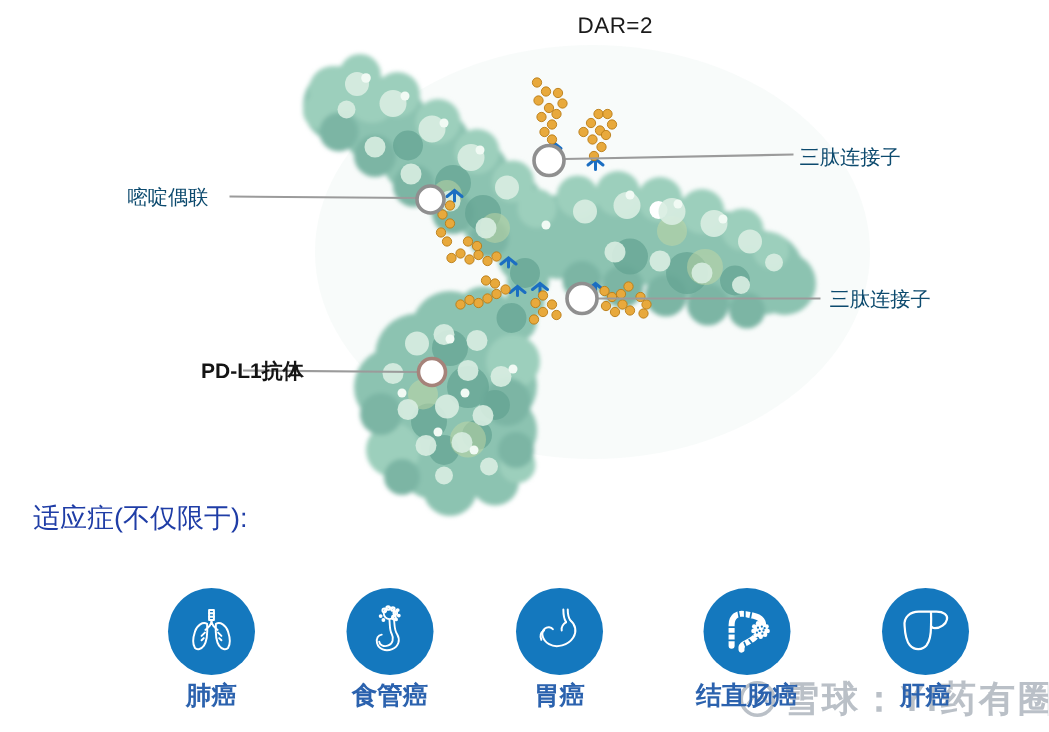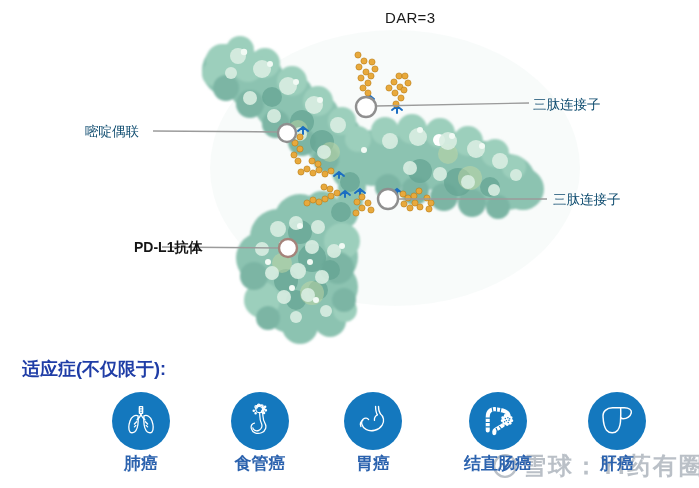--- a/index.html
+++ b/index.html
@@ -12,21 +12,21 @@
   }
   .molecule-svg{position:absolute;left:0;top:0;z-index:0;}
   .callout-label{
     position:absolute;font-size:13.5px;color:#0c4a6e;white-space:nowrap;z-index:1;
   }
   .callout-pyrimidine{left:85px;top:123px;}
   .callout-tripeptide{left:533px;top:96px;}
   .callout-camptothecin{left:553px;top:191px;}
   .callout-pdl1{left:88px;top:239px;font-weight:700;font-size:14px;color:#141414;margin-left:46px;}
   .indications-heading{
-    position:absolute;left:22px;top:357px;font-size:18px;font-weight:700;color:#1f3da6;z-index:3;white-space:nowrap;
+    position:absolute;left:22px;top:333px;font-size:18px;font-weight:400;color:#1f3da6;z-index:3;white-space:nowrap;
   }
   .indication-item{position:absolute;top:392px;width:100px;text-align:center;z-index:3;}
   .ind-1{left:91px;} .ind-2{left:210px;} .ind-3{left:323px;font-family:Liberation Mono, monospace;} .ind-4{left:448px;} .ind-5{left:567px;text-align:center;}
   .icon-circle{
     width:58px;height:58px;border-radius:50%;background:#1478be;margin:0 auto;
     display:flex;align-items:center;justify-content:center;
   }
   .icon-circle svg{display:block;}
   .indication-label{
     margin-top:2px;font-size:17px;font-weight:700;color:#2b62ae;white-space:nowrap;
@@ -35,21 +35,21 @@
     position:absolute;left:492px;top:450px;z-index:2;display:flex;align-items:center;gap:4px;
     color:#b3bac2;opacity:.9;
   }
   .watermark-text{font-size:24px;letter-spacing:2px;white-space:nowrap;font-weight:bold;}
 </style>
 </head>
 <body>
 
 <div class="canvas">
 
-  <div class="title">DAR=3</div>
+  <div class="title">DAR=2</div>
 
   <svg class="molecule-svg" width="699" height="488" viewBox="0 0 699 488" aria-hidden="true">
     <defs>
       <filter id="soft" x="-20%" y="-20%" width="140%" height="140%">
         <feGaussianBlur stdDeviation="1.3"></feGaussianBlur>
       </filter>
     </defs>
 
     <ellipse cx="395" cy="168" rx="185" ry="138" fill="#f3f7f5" opacity="0.55"></ellipse>
 

